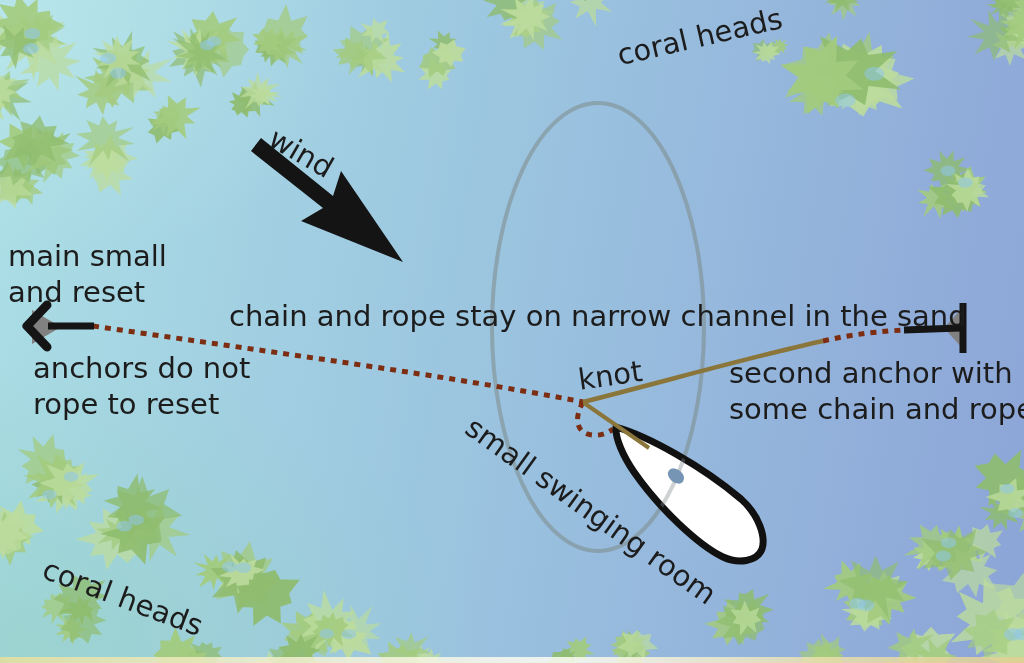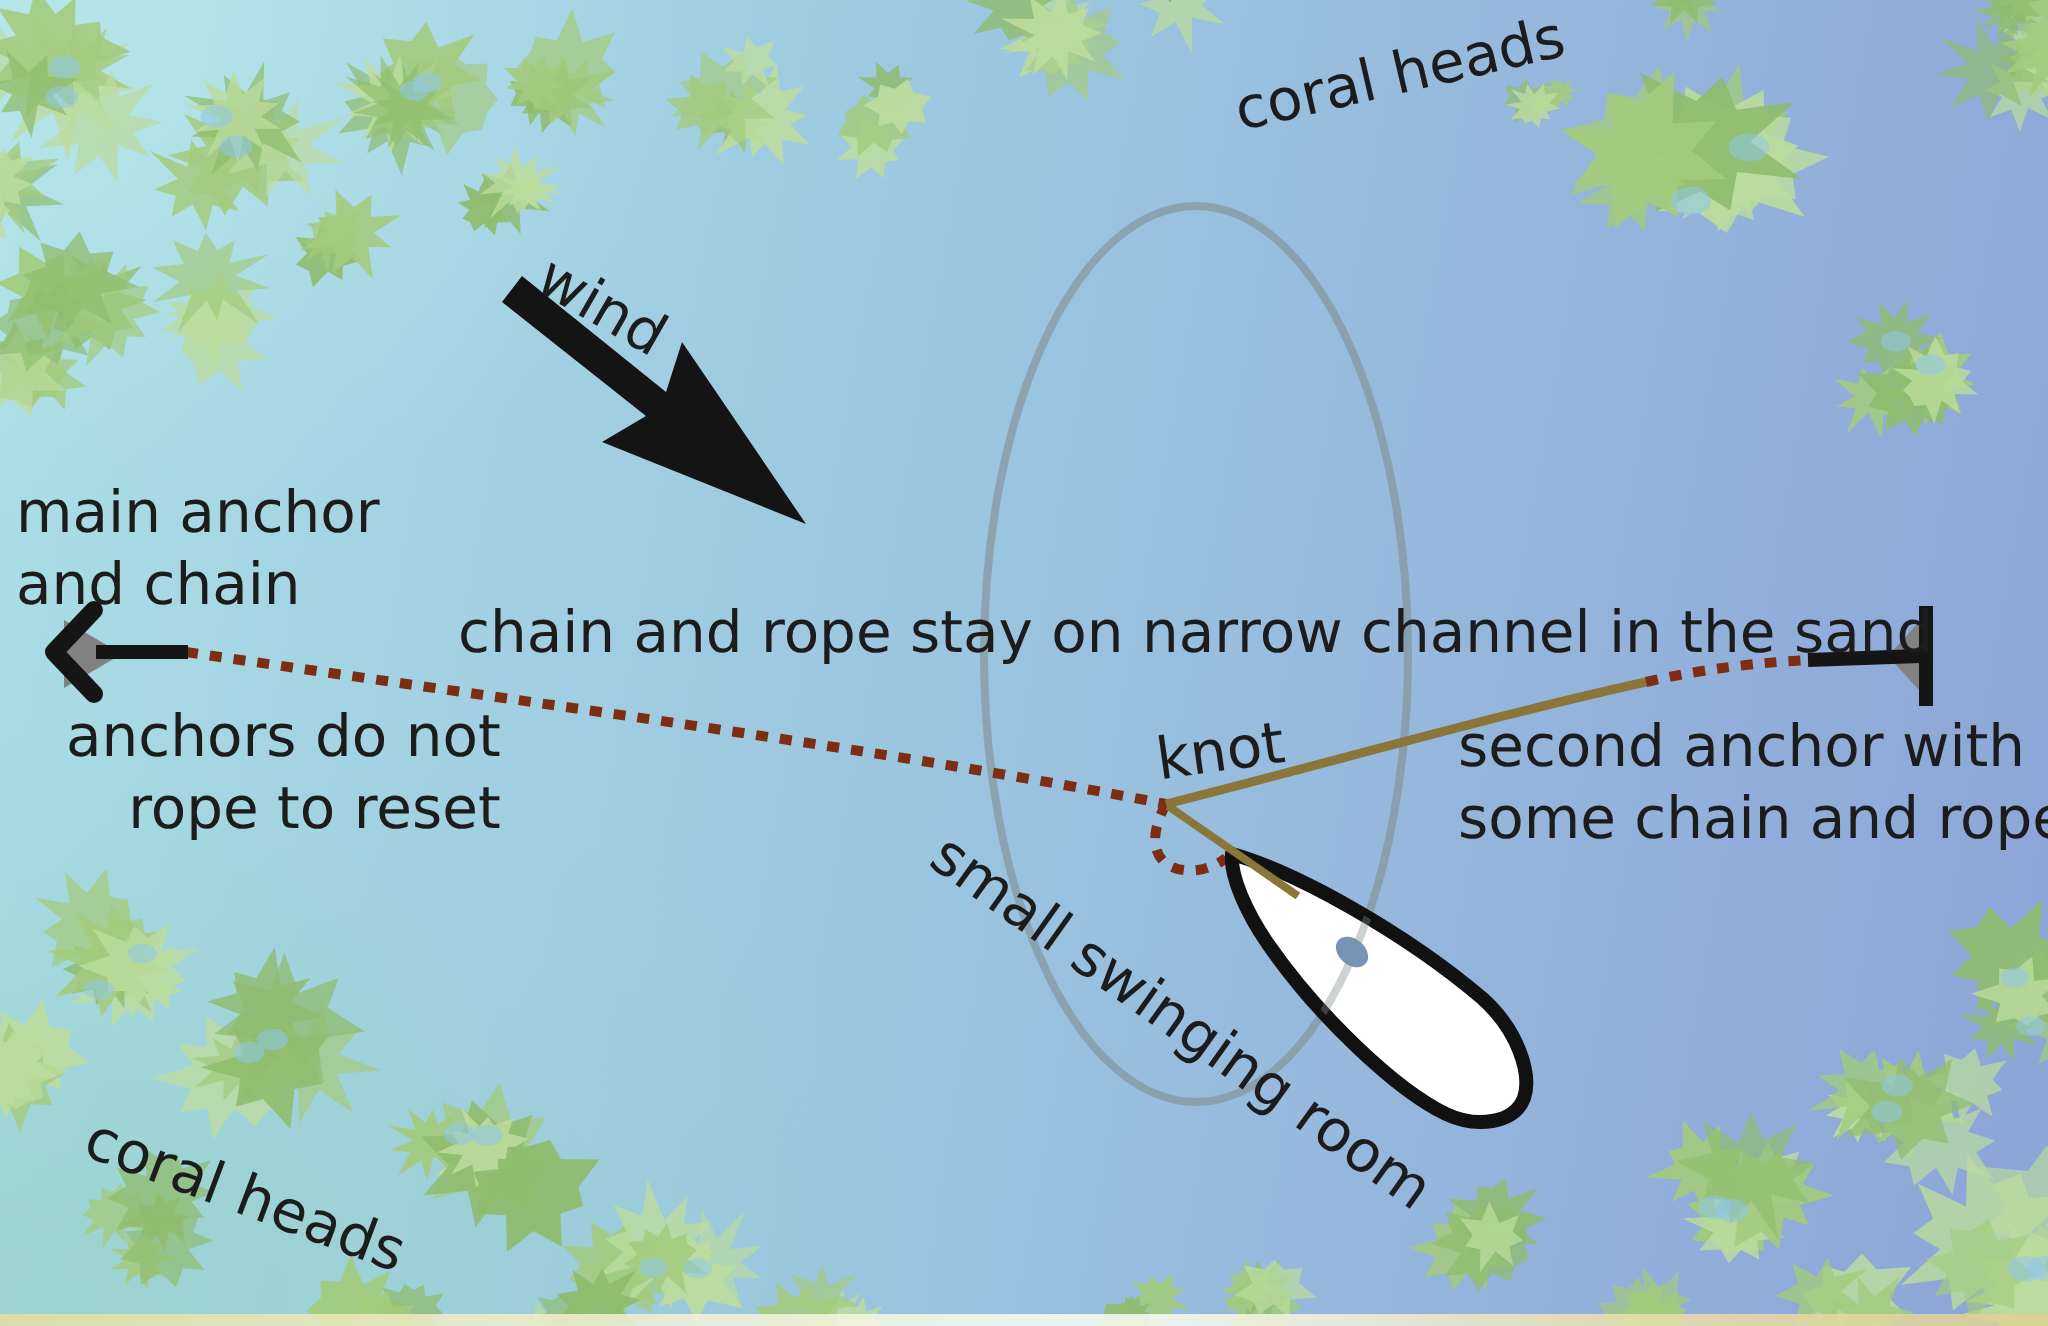--- a/index.html
+++ b/index.html
@@ -12,21 +12,21 @@
       linear-gradient(100deg, var(--water-left) 0%, var(--water-mid) 45%, var(--water-right) 100%);
   }
   svg.canvas{position:absolute;left:0;top:0;width:1024px;height:663px;display:block;}
   .label{position:absolute;font-size:29px;line-height:34px;color:var(--text);
          white-space:nowrap;transform-origin:0 0;}
   .label2{line-height:36px;}
   #lbl-coral-top{left:614px;top:39px;transform:rotate(-13deg);}
   #lbl-wind{left:280px;top:121px;transform:rotate(30deg);}
   #lbl-main-anchor{left:8px;top:238px;}
   #lbl-channel{left:197px;top:299px;margin-left:32px;}
-  #lbl-anchors-reset{left:33px;top:350px;text-align:right;}
+  #lbl-anchors-reset{left:33px;top:350px;}
   #lbl-knot{left:576px;top:363px;transform:rotate(-8deg);}
   #lbl-second-anchor{left:729px;top:355px;}
   #lbl-swinging{left:479px;top:410px;transform:rotate(35.5deg);}
   #lbl-coral-bottom{left:50px;top:552px;transform:rotate(20.5deg);}
   .chain{fill:none;stroke:var(--chain);stroke-width:5;stroke-dasharray:6 6;}
   .rope{fill:none;stroke:var(--rope);stroke-width:4.5;}
   .bowline{stroke-width:4;}
   .anchorline{stroke:var(--anchor);stroke-width:7;stroke-linecap:butt;}
   .anchorstroke{fill:none;stroke:var(--anchor);stroke-width:9;stroke-linecap:round;stroke-linejoin:round;}
   .fluke{fill:var(--fluke-gray);}
@@ -300,22 +300,22 @@
         <ellipse class="swing faint" cx="598" cy="327" rx="106" ry="224"></ellipse>
       </g>
       <ellipse class="mast" cx="676" cy="476" rx="9" ry="6.5" transform="rotate(40 676 476)"></ellipse>
       <line class="rope bowline" x1="584" y1="403" x2="649" y2="448"></line>
     </g>
   </svg>
 
   <div class="label" id="lbl-coral-top">coral heads</div>
   <div class="label" id="lbl-wind">wind</div>
   <div class="label label2" id="lbl-main-anchor">
-    <div>main anchor</div>
-    <div>and chain</div>
+    <div>main small</div>
+    <div>and reset</div>
   </div>
   <div class="label" id="lbl-channel">chain and rope stay on narrow channel in the sand</div>
   <div class="label label2" id="lbl-anchors-reset">
     <div>anchors do not</div>
     <div>rope to reset</div>
   </div>
   <div class="label" id="lbl-knot">knot</div>
   <div class="label label2" id="lbl-second-anchor">
     <div>second anchor with</div>
     <div>some chain and rope</div>

